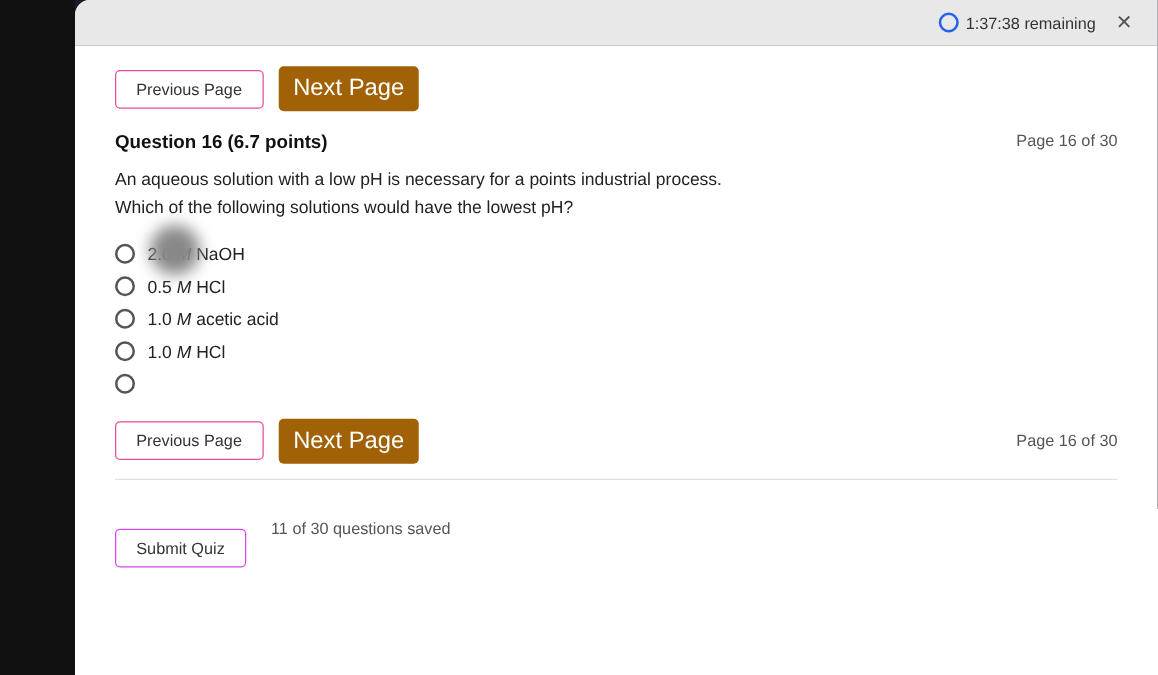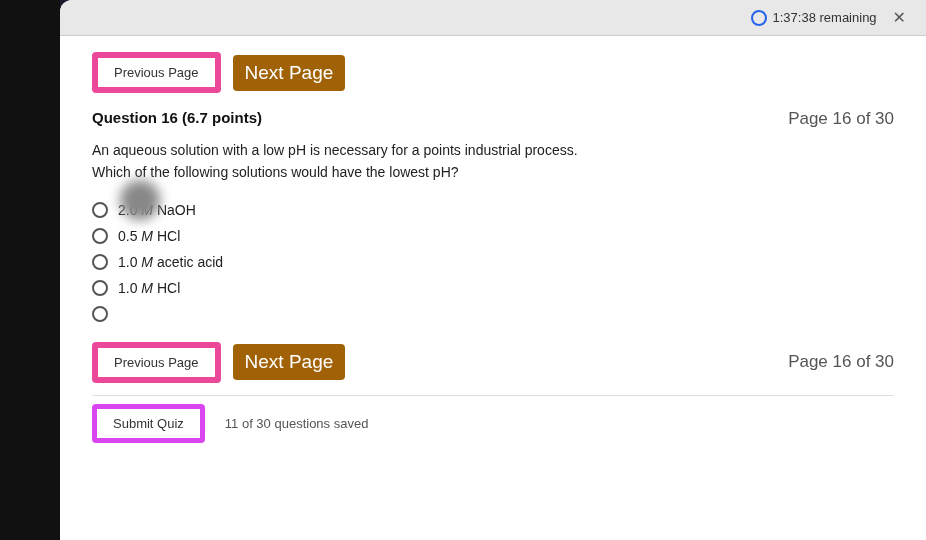--- a/index.html
+++ b/index.html
@@ -77,21 +77,21 @@
     
     .nav-top {
       display: flex;
       align-items: center;
       gap: 12px;
       margin-bottom: 16px;
     }
 
     .btn-prev {
       background: #fff;
-      border: 6px solid #ec4899;
+      border: 1px solid #ec4899;
       border-radius: 4px;
       padding: 7px 16px;
       font-size: 13px;
       color: #333;
       cursor: pointer;
     }
 
     .btn-next {
       background: #a16207;
       border: none;
@@ -113,21 +113,21 @@
     .question-title {
       font-size: 15px;
       color: #111;
     }
 
     .question-title span {
       font-weight: bold;
     }
 
     .page-indicator {
-      font-size: 17px;
+      font-size: 13px;
       color: #555;
     }
 
     
     .question-text {
       font-size: 14px;
       color: #222;
       line-height: 1.6;
       margin-bottom: 18px;
     }
@@ -177,26 +177,27 @@
     .submit-area {
       display: flex;
       align-items: center;
       gap: 20px;
       padding-top: 8px;
       border-top: 1px solid #e0e0e0;
     }
 
     .btn-submit {
       background: #fff;
-      border: 5px solid #d946ef;
+      border: 1px solid #d946ef;
       border-radius: 4px;
       padding: 7px 16px;
       font-size: 13px;
       color: #333;
       cursor: pointer;
+      margin-top: 31px;
     }
 
     .saved-text {
       font-size: 13px;
       color: #555;
     }
 
     
     .avatar-blur {
       position: absolute;

